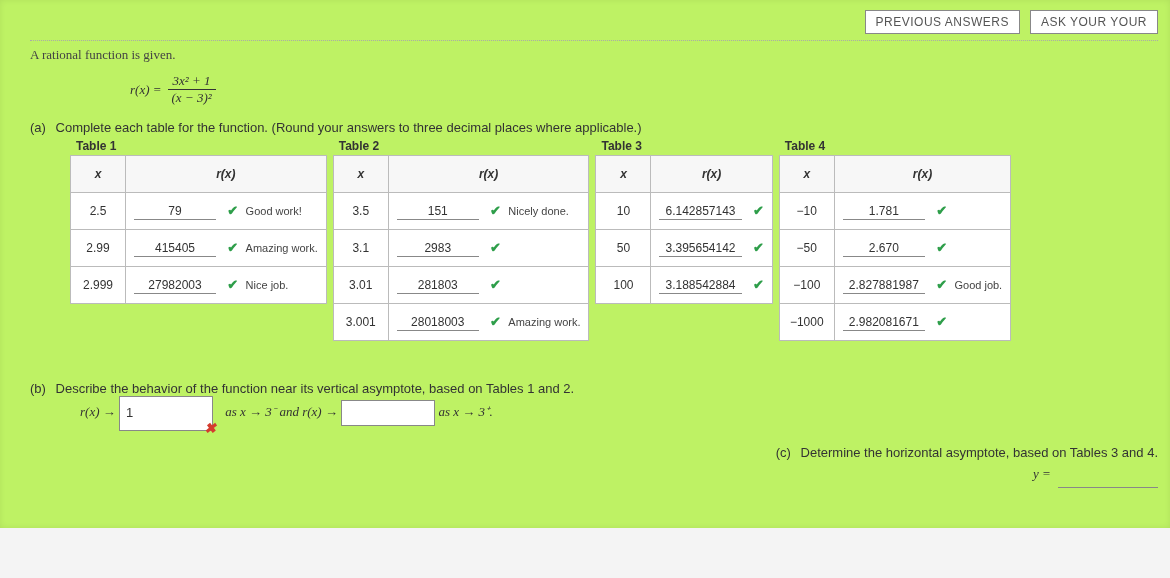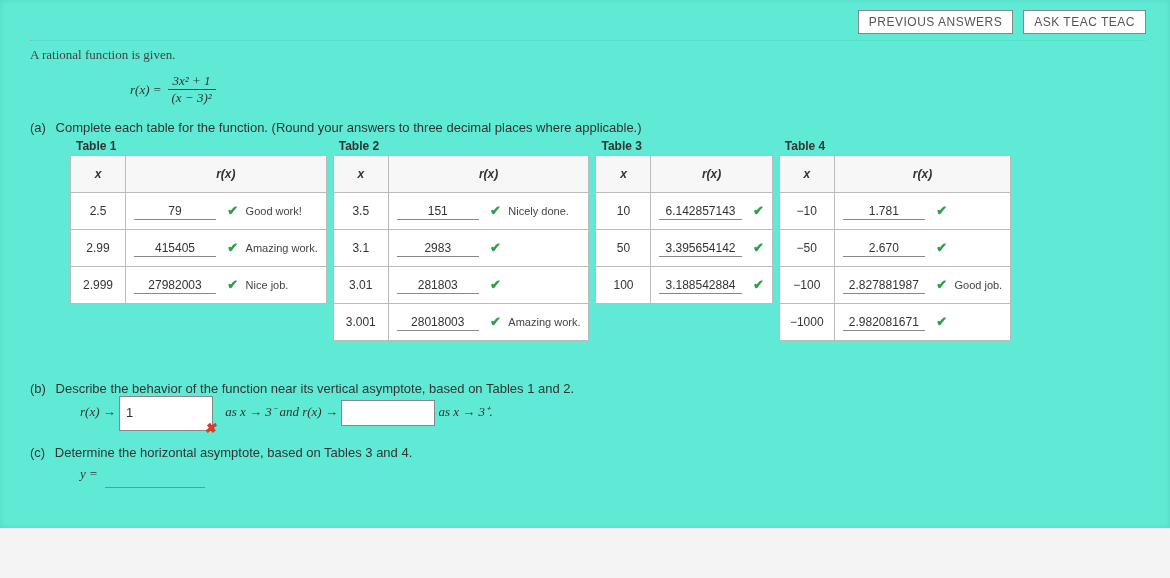--- a/index.html
+++ b/index.html
@@ -5,22 +5,22 @@
   body {
     font-family: Arial, Helvetica, sans-serif;
     font-size: 13px;
     color: #333;
     margin: 0;
     padding: 0;
     background: #f4f4f4;
     width: 1170px;
   }
   .page {
-    background: #5eead4;
-    padding: 10px 24px 40px 30px;
+    background: #bef264;
+    padding: 10px 12px 40px 30px;
     box-shadow: inset 0 0 6px rgba(0,0,0,0.08);
   }
   .topbar {
     display: flex;
     justify-content: flex-end;
     gap: 10px;
     padding-bottom: 6px;
     border-bottom: 1px dotted #aaa;
     margin-bottom: 6px;
   }
@@ -163,21 +163,21 @@
   .thin { font-style: italic; }
   .tmrow td { white-space: nowrap; }
 </style>
 </head>
 <body>
 
 <div class="page">
 
   <div class="topbar">
     <button class="btn">PREVIOUS ANSWERS</button>
-    <button class="btn">ASK TEAC TEAC</button>
+    <button class="btn">ASK YOUR YOUR</button>
   </div>
 
   <div class="intro">A rational function is given.</div>
 
   <div class="formula">
     <span>r(x) =</span>
     <span class="frac">
       <span class="num">3x² + 1</span>
       <span class="den">(x − 3)²</span>
     </span>
@@ -352,21 +352,21 @@
       <span class="inputslot">1</span>
       <div style="display:inline-block; vertical-align:bottom; position:relative; top:14px; margin-left:-12px; margin-right:6px;">
         <span class="cross">✖</span>
       </div>
       <span> as x → 3⁻ and r(x) → </span>
       <span class="inputslot"></span>
       <span> as x → 3⁺.</span>
     </div>
   </div>
 
-  <div class="section" style="">
+  <div class="section" style="text-align:right;">
     <span class="part-label">(c)</span>
     <span>Determine the horizontal asymptote, based on Tables 3 and 4.</span>
     <div class="asymp">
       <span class="thin">y =</span>
       <span class="underline-input"></span>
     </div>
   </div>
 
 </div>
 

